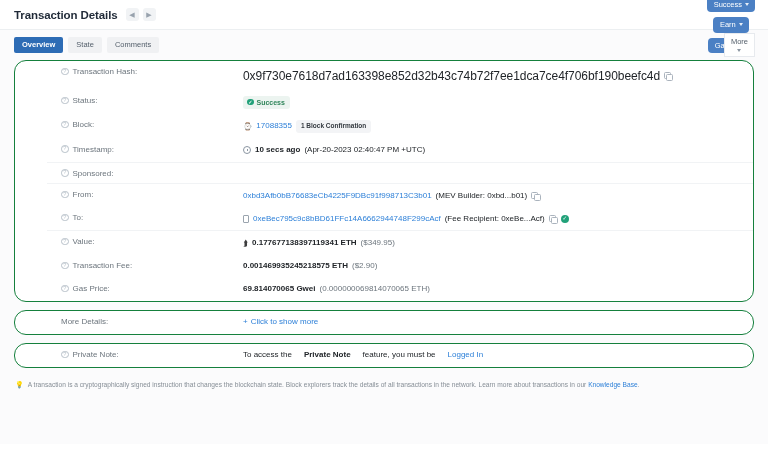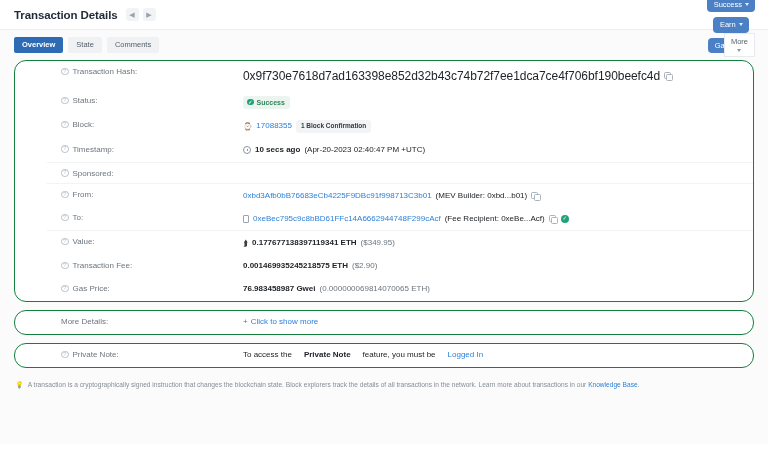--- a/index.html
+++ b/index.html
@@ -350,21 +350,21 @@
         <span class="muted">($2.90)</span>
       </div>
     </div>
 
     <div class="row">
       <div class="label">
         <span class="q-icon">?</span>
         <span>Gas Price:</span>
       </div>
       <div class="value">
-        <span class="bold">76.983458987 Gwei</span>
+        <span class="bold">69.814070065 Gwei</span>
         <span class="muted">(0.000000069814070065 ETH)</span>
       </div>
     </div>
 
   </div>
 
   <div class="card">
     <div class="row">
       <div class="label">
         <span>More Details:</span>

